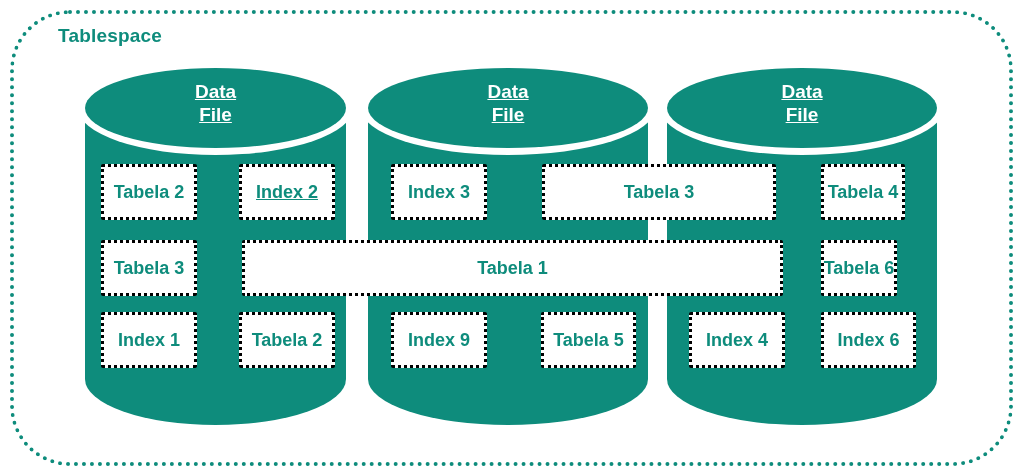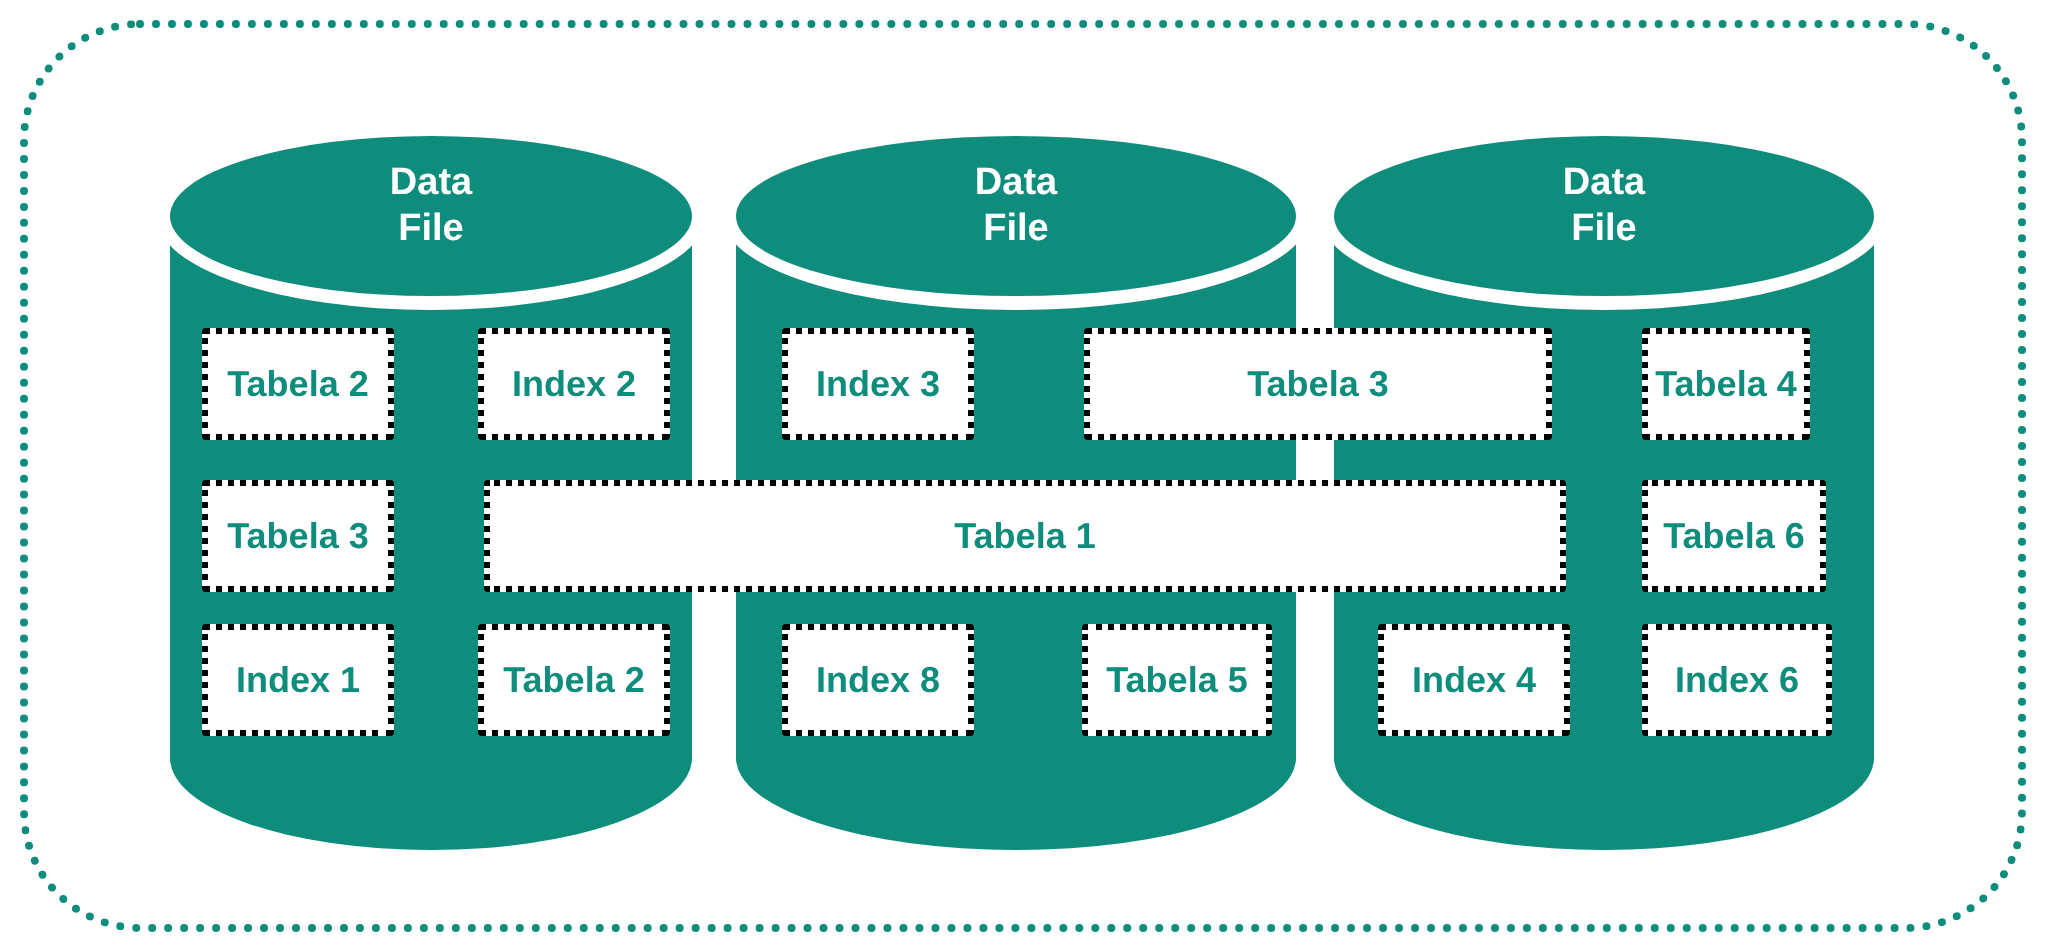--- a/index.html
+++ b/index.html
@@ -23,35 +23,36 @@
   .cyl-body{
     position:absolute;top:108px;height:317px;background:var(--teal);
     border-radius:0 0 50% 50% / 0 0 46px 46px;z-index:1;
   }
   .cyl-top{
     position:absolute;top:68px;height:80px;background:var(--teal);
     border-radius:50%;box-shadow:0 0 0 7px #fff;z-index:2;
   }
   .cyl-label{
     position:absolute;top:80px;text-align:center;color:#fff;
-    font-weight:bold;font-size:19px;line-height:23px;z-index:3;
+    font-weight:bold;font-size:19px;line-height:23px;z-index:3;text-decoration:underline;
   }
   .seg{
     position:absolute;height:56px;box-sizing:border-box;
     background:var(--box-fill);border:3.5px dotted var(--box-border);
     border-radius:2px;display:flex;align-items:center;justify-content:center;
     color:var(--teal);font-weight:bold;font-size:18px;z-index:4;white-space:nowrap;
   }
 </style>
 </head>
 <body>
 
 <div class="canvas">
 
   <div class="outer-border"></div>
+  <div class="title">Tablespace</div>
 
   <div class="cyl-body" style="left:85px;width:261px;"></div>
   <div class="cyl-top" style="left:85px;width:261px;"></div>
   <div class="cyl-label" style="left:85px;width:261px;">
     <div>Data</div>
     <div>File</div>
   </div>
 
   <div class="cyl-body" style="left:368px;width:280px;"></div>
   <div class="cyl-top" style="left:368px;width:280px;"></div>
@@ -61,29 +62,29 @@
   </div>
 
   <div class="cyl-body" style="left:667px;width:270px;"></div>
   <div class="cyl-top" style="left:667px;width:270px;"></div>
   <div class="cyl-label" style="left:667px;width:270px;">
     <div>Data</div>
     <div>File</div>
   </div>
 
   <div class="seg" style="left:101px;top:164px;width:96px;">Tabela 2</div>
-  <div class="seg" style="left:239px;top:164px;width:96px;">Index 2</div>
+  <div class="seg" style="left:239px;top:164px;width:96px;text-decoration:underline;">Index 2</div>
   <div class="seg" style="left:101px;top:240px;width:96px;">Tabela 3</div>
   <div class="seg" style="left:101px;top:312px;width:96px;">Index 1</div>
   <div class="seg" style="left:239px;top:312px;width:96px;">Tabela 2</div>
 
   <div class="seg" style="left:391px;top:164px;width:96px;">Index 3</div>
   <div class="seg" style="left:542px;top:164px;width:234px;">Tabela 3</div>
   <div class="seg" style="left:242px;top:240px;width:541px;">Tabela 1</div>
-  <div class="seg" style="left:391px;top:312px;width:96px;">Index 8</div>
+  <div class="seg" style="left:391px;top:312px;width:96px;">Index 9</div>
   <div class="seg" style="left:541px;top:312px;width:95px;">Tabela 5</div>
 
   <div class="seg" style="left:821px;top:164px;width:84px;">Tabela 4</div>
-  <div class="seg" style="left:821px;top:240px;width:92px;">Tabela 6</div>
+  <div class="seg" style="left:821px;top:240px;width:76px;">Tabela 6</div>
   <div class="seg" style="left:689px;top:312px;width:96px;text-align:right;">Index 4</div>
   <div class="seg" style="left:821px;top:312px;width:95px;">Index 6</div>
 
 </div>
 
 </body></html>

